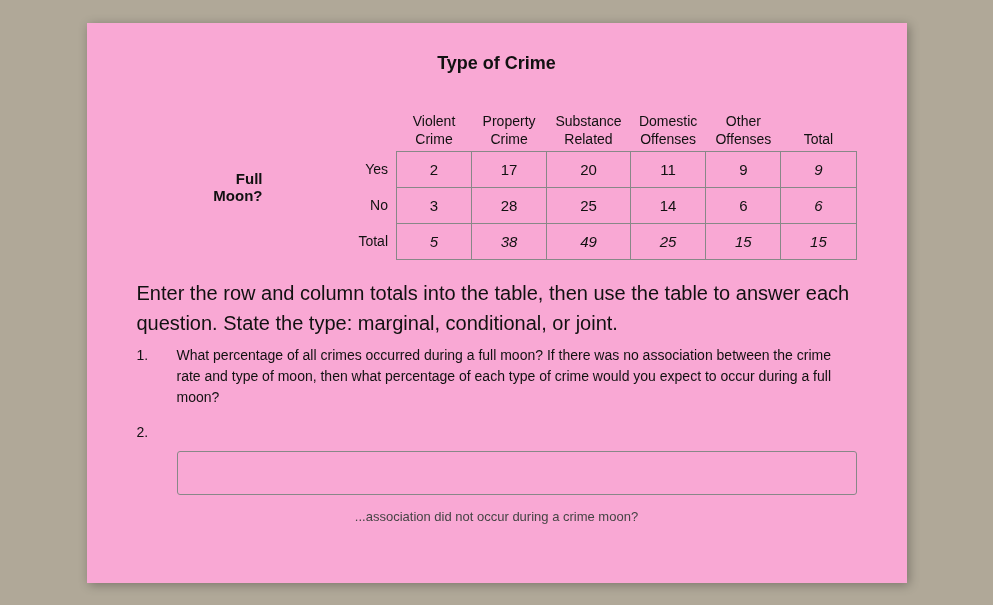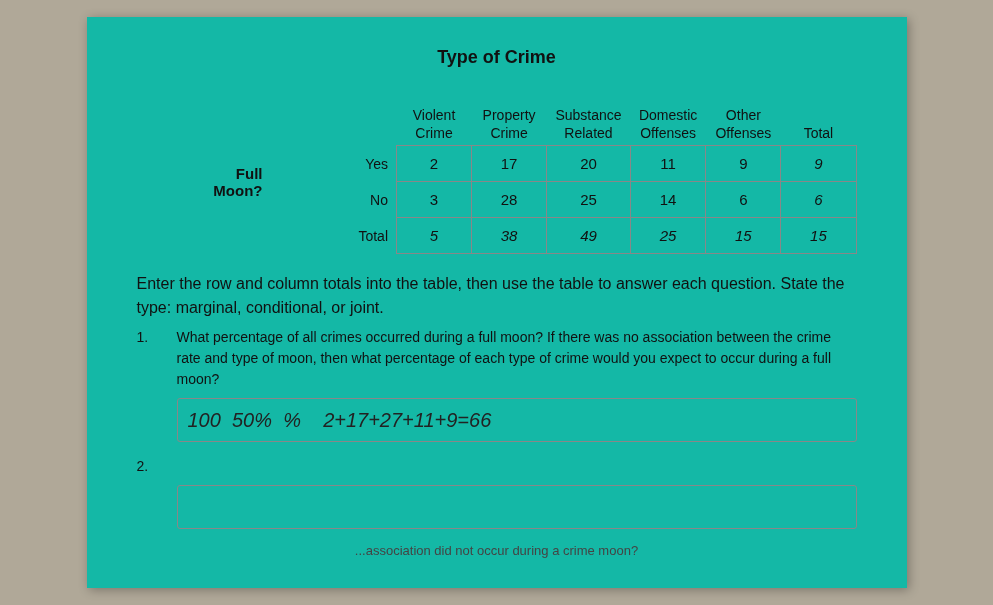--- a/index.html
+++ b/index.html
@@ -7,21 +7,21 @@
     body {
       background: #b0a898;
       display: flex;
       justify-content: center;
       align-items: center;
       min-height: 100vh;
       font-family: Arial, sans-serif;
     }
 
     .paper {
-      background: #14b8a6;
+      background: #f9a8d4;
       width: 820px;
       min-height: 560px;
       padding: 30px 50px 30px 50px;
       box-shadow: 2px 2px 10px rgba(0,0,0,0.3);
       position: relative;
     }
 
     .page-title {
       text-align: center;
       font-size: 18px;
@@ -81,21 +81,21 @@
       vertical-align: middle;
     }
 
     .handwritten {
       font-family: 'Segoe UI', cursive, sans-serif;
       font-style: italic;
     }
 
     
     .instructions {
-      font-size: 16px;
+      font-size: 20px;
       color: #111;
       margin-bottom: 7px;
       line-height: 1.5;
     }
 
     
     .question {
       margin-bottom: 14px;
     }
 
@@ -200,23 +200,20 @@
     </table>
   </div>
 
   <p class="instructions">Enter the row and column totals into the table, then use the table to answer each question.  State the type: marginal, conditional, or joint.</p>
 
   <div class="question">
     <div class="question-row">
       <span class="question-number">1.</span>
       <span>What percentage of all crimes occurred during a full moon? If there was no association between the crime rate and type of moon, then what percentage of each type of crime would you expect to occur during a full moon?</span>
     </div>
-    <div class="answer-box">
-      <span>100&nbsp; 50%&nbsp; %&nbsp;&nbsp;&nbsp; 2+17+27+11+9=66</span>
-    </div>
   </div>
 
   <div class="question">
     <div class="question-row">
       <span class="question-number">2.</span>
     </div>
     <div class="answer-box-2">
       <span></span>
     </div>
   </div>

